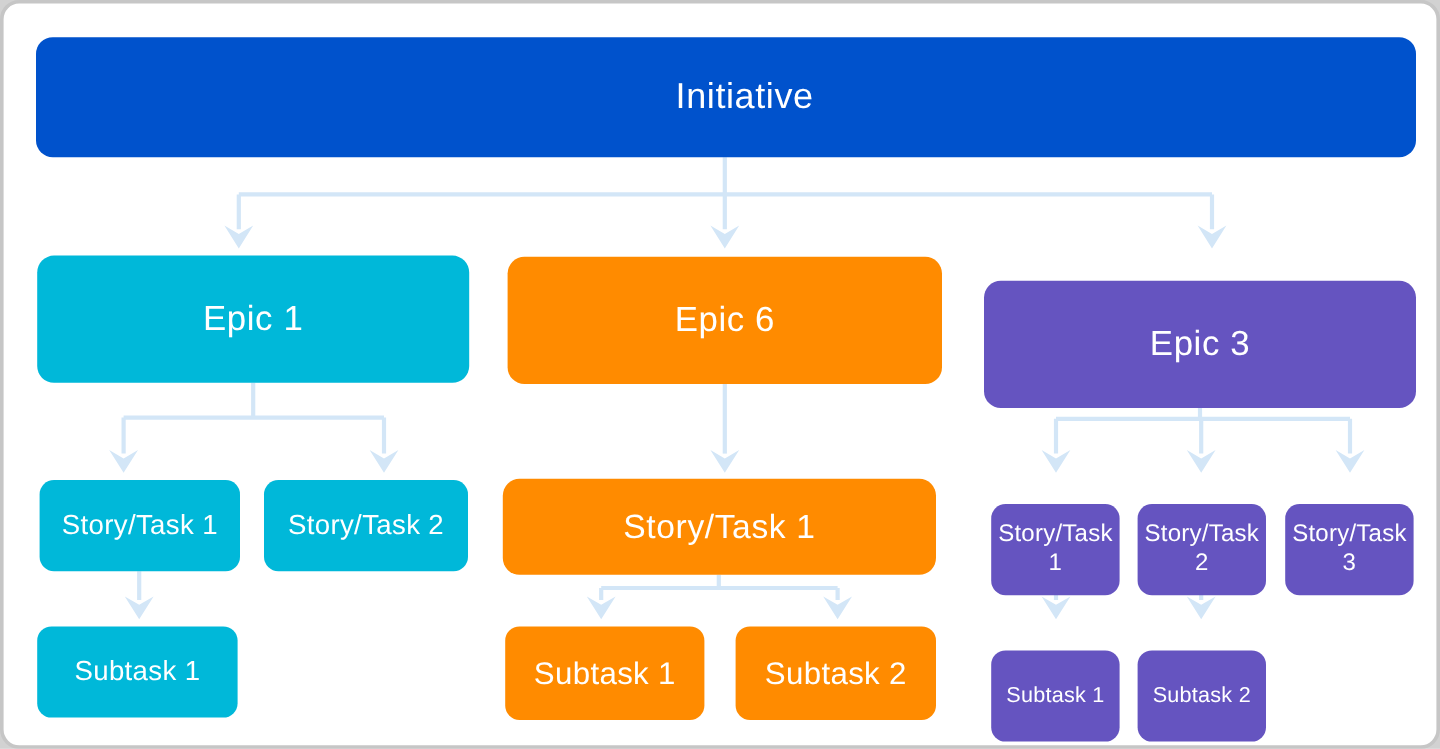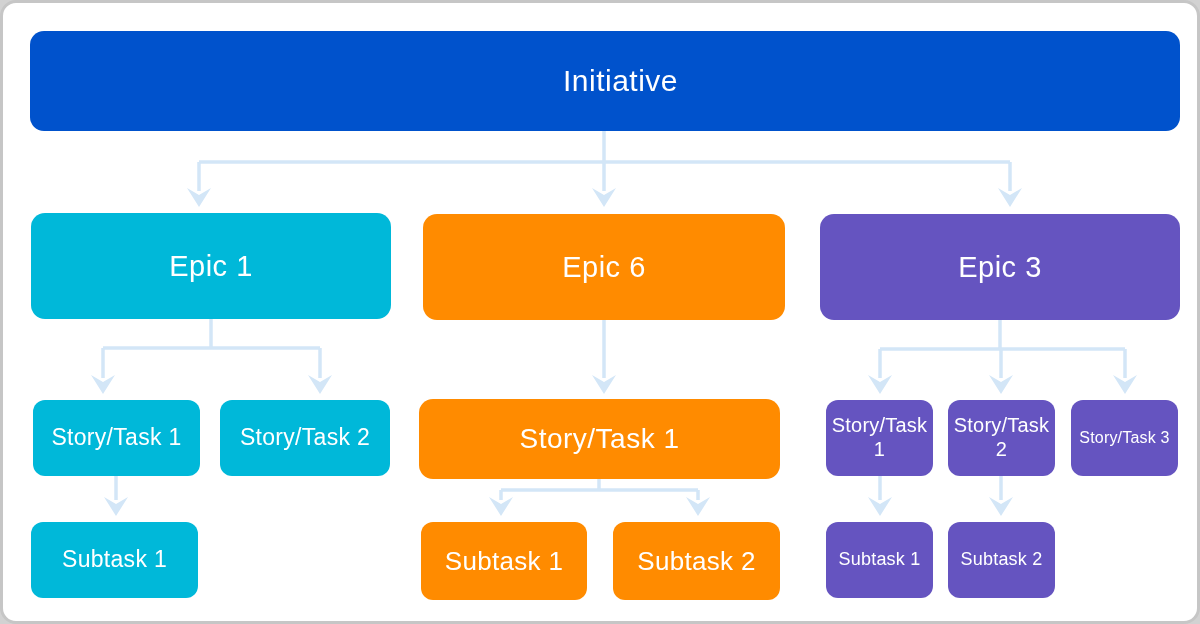--- a/index.html
+++ b/index.html
@@ -44,33 +44,33 @@
     position:absolute;
     display:flex;align-items:center;justify-content:center;
     text-align:center;
     color:var(--text);
     letter-spacing:0.5px;
     line-height:1.18;
   }
   .c-init{background:var(--initiative);padding-left:31px;}
   .c-e1{background:var(--epic1);}
   .c-e2{background:var(--epic2);}
-  .c-e3{background:var(--epic3);}
+  .c-e3{background:var(--epic3);margin-top:20px;}
 
   .n-init {left:27px;  top:28px;  width:1150px; height:100px; border-radius:14px; font-size:30px;}
   .n-e1   {left:28px;  top:210px; width:360px;  height:106px; border-radius:14px; font-size:29px;}
   .n-e2   {left:420px; top:211px; width:362px;  height:106px; border-radius:14px; font-size:29px;}
   .n-e3   {left:817px; top:211px; width:360px;  height:106px; border-radius:14px; font-size:29px;}
 
   .n-e1s1 {left:30px;  top:397px; width:167px; height:76px; border-radius:12px; font-size:23px; letter-spacing:0.3px;}
   .n-e1s2 {left:217px; top:397px; width:170px; height:76px; border-radius:12px; font-size:23px; letter-spacing:0.3px;}
   .n-e2s1 {left:416px; top:396px; width:361px; height:80px; border-radius:14px; font-size:28px;}
   .n-e3s1 {left:823px; top:397px; width:107px; height:76px; border-radius:12px; font-size:20px; letter-spacing:0.2px; padding:0 6px;}
   .n-e3s2 {left:945px; top:397px; width:107px; height:76px; border-radius:12px; font-size:20px; letter-spacing:0.2px; padding:0 6px;}
-  .n-e3s3 {left:1068px;top:397px; width:107px; height:76px; border-radius:12px; font-size:16px; letter-spacing:0.2px; padding:0 6px;}
+  .n-e3s3 {left:1068px;top:397px; width:107px; height:76px; border-radius:12px; font-size:20px; letter-spacing:0.2px; padding:0 6px;}
 
   .n-e1t1 {left:28px;  top:519px; width:167px; height:76px; border-radius:12px; font-size:23px; letter-spacing:0.3px;}
   .n-e2t1 {left:418px; top:519px; width:166px; height:78px; border-radius:12px; font-size:26px; letter-spacing:0.3px;}
   .n-e2t2 {left:610px; top:519px; width:167px; height:78px; border-radius:12px; font-size:26px; letter-spacing:0.3px;}
   .n-e3t1 {left:823px; top:519px; width:107px; height:76px; border-radius:12px; font-size:18px; letter-spacing:0.2px;}
   .n-e3t2 {left:945px; top:519px; width:107px; height:76px; border-radius:12px; font-size:18px; letter-spacing:0.2px;}
 </style>
 </head>
 <body>
 

